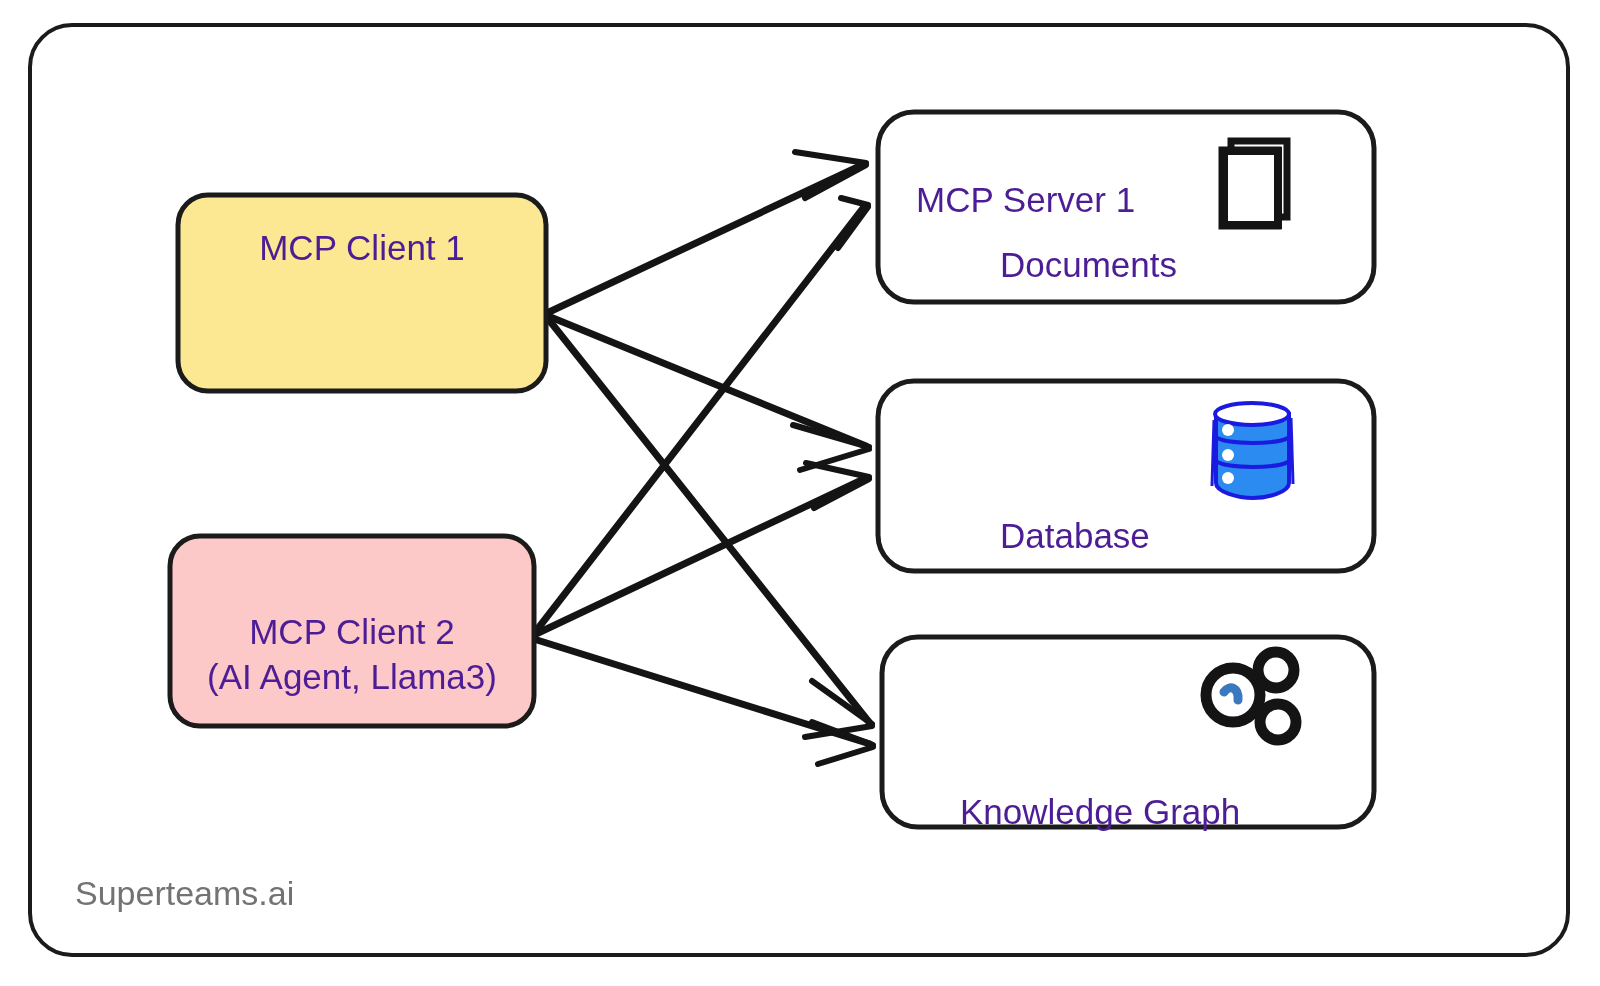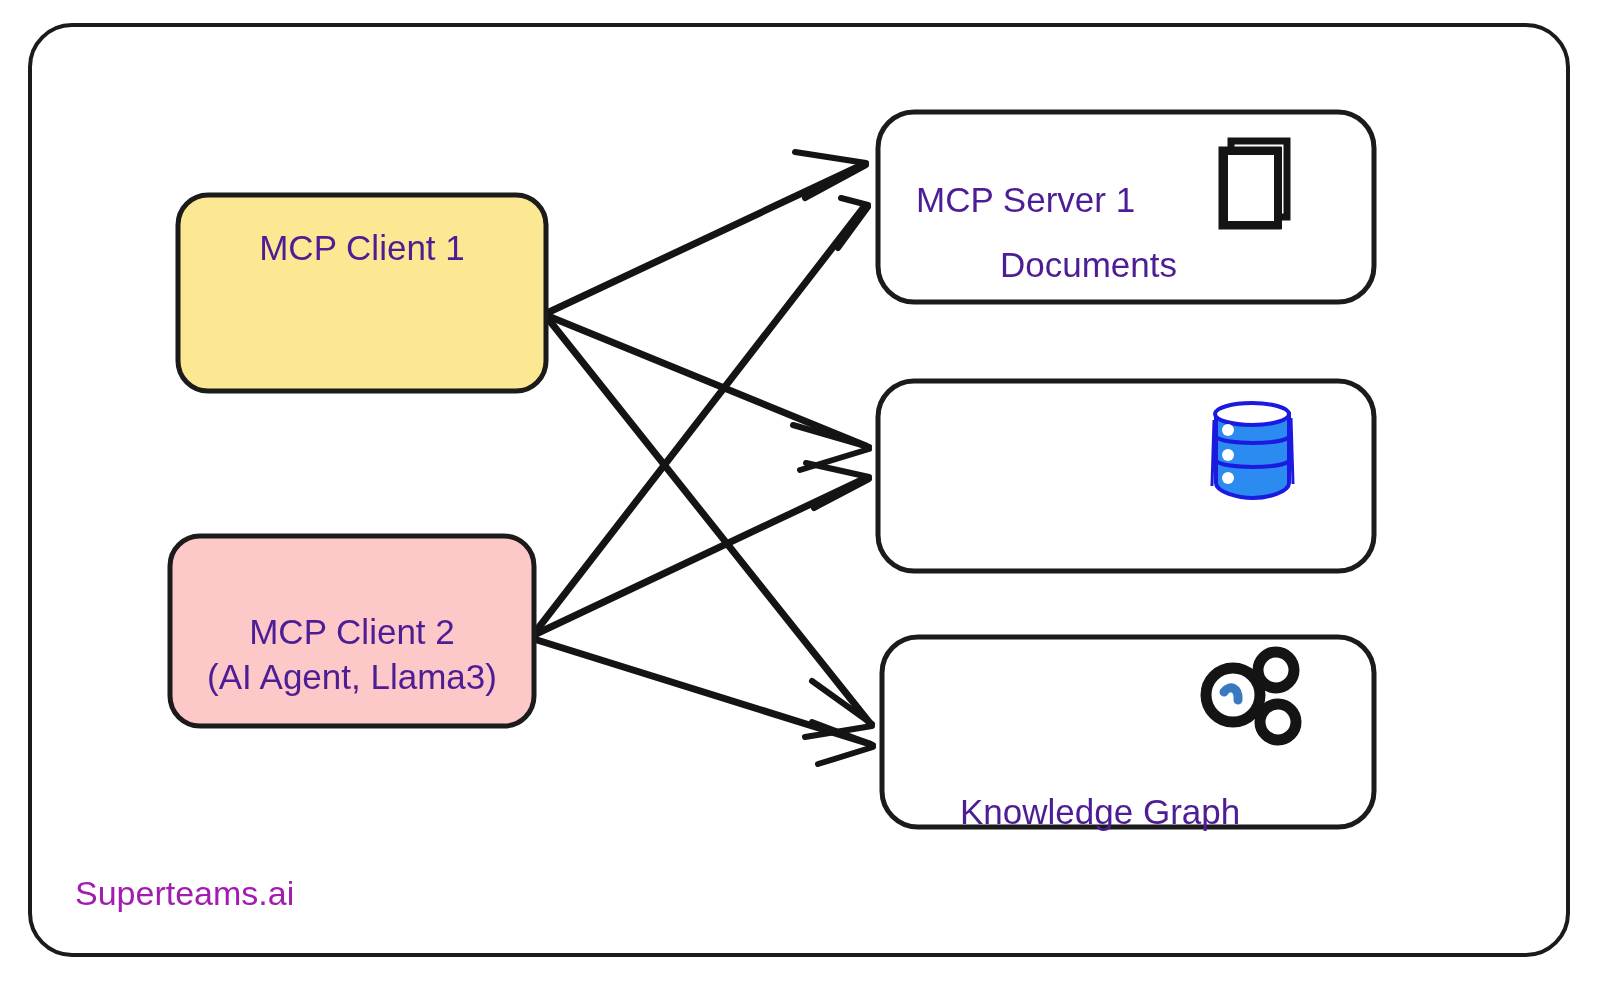--- a/index.html
+++ b/index.html
@@ -40,21 +40,21 @@
   }
   .server-caption {
     font-size: 35px;
     text-align: left;
   }
   .watermark {
     position: absolute;
     left: 75px;
     top: 874px;
     font-size: 34px;
-    color: #a21caf;
+    color: #737373;
     font-family: "Liberation Sans", sans-serif;
   }
 </style>
 </head>
 <body>
 
 <div id="canvas">
 
   <svg id="diagram-svg" viewBox="0 0 1600 986">
 
@@ -138,18 +138,19 @@
     </g>
   </svg>
 
   <div class="node-label client-label" style="left:178px; top:226px; width:368px;"><span>MCP Client 1</span><br></div>
 
   <div class="node-label client-label" style="left:170px; top:610px; width:364px;"><span>MCP Client 2</span><br><span>(AI Agent, Llama3)</span></div>
 
   <div class="node-label server-title" style="left:916px; top:178px; width:330px;">MCP Server 1</div>
   <div class="node-label server-caption" style="left:1000px; top:243px; width:348px;">Documents</div>
 
+  <div class="node-label server-caption" style="left:1000px; top:514px; width:336px;">Database</div>
 
   <div class="node-label server-caption" style="left:960px; top:790px; width:396px;">Knowledge Graph</div>
 
   <div class="watermark">Superteams.ai</div>
 
 </div>
 
 </body></html>

